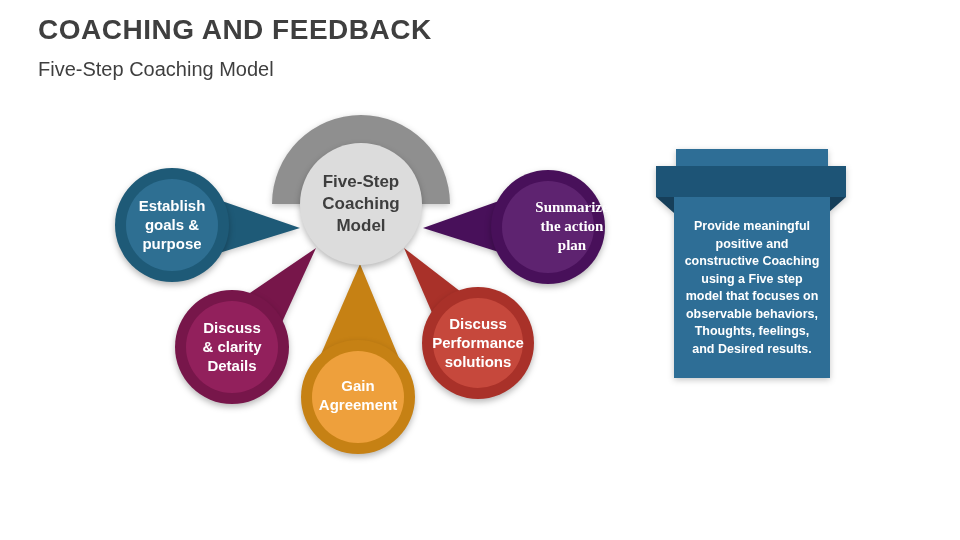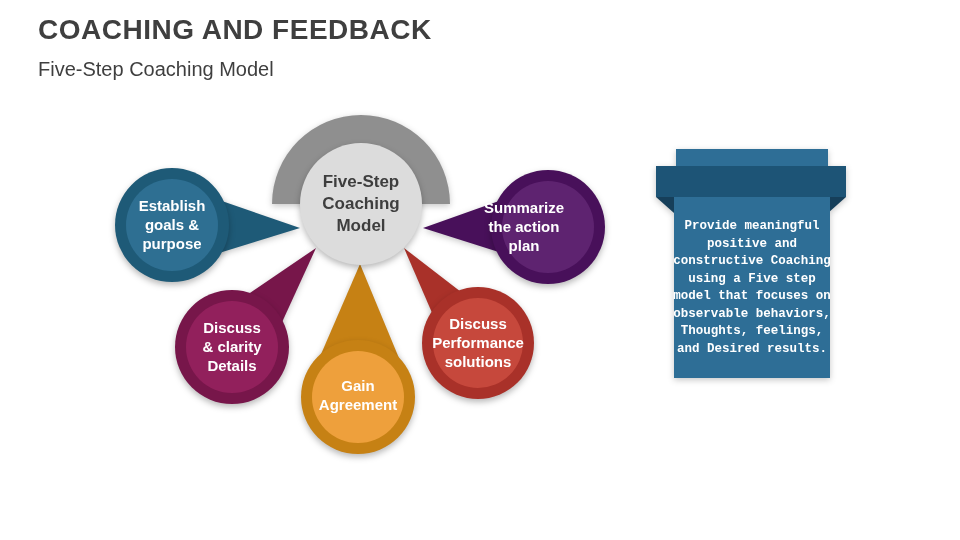--- a/index.html
+++ b/index.html
@@ -134,25 +134,25 @@
 &amp; clarity
 Details</div>
 
   <div class="label step-label" style="left:358px; top:395px;">Gain
 Agreement</div>
 
   <div class="label step-label" style="left:478px; top:343px;">Discuss
 Performance
 solutions</div>
 
-  <div class="label step-label" style="left:524px; top:227px;">Summarize
+  <div class="label step-label" style="left:572px; top:227px;font-family:Liberation Serif, serif;">Summarize
 the action
 plan</div>
 
-  <div class="label callout-label" style="left: 752px; top: 288px; color: rgb(255, 255, 255); font-family: Liberation Mono, monospace;">Provide meaningful
+  <div class="label callout-label" style="left: 752px; top: 288px; color: rgb(255, 255, 255);">Provide meaningful
 positive and
 constructive Coaching
 using a Five step
 model that focuses on
 observable behaviors,
 Thoughts, feelings,
 and Desired results.</div>
 
 </div>
 

